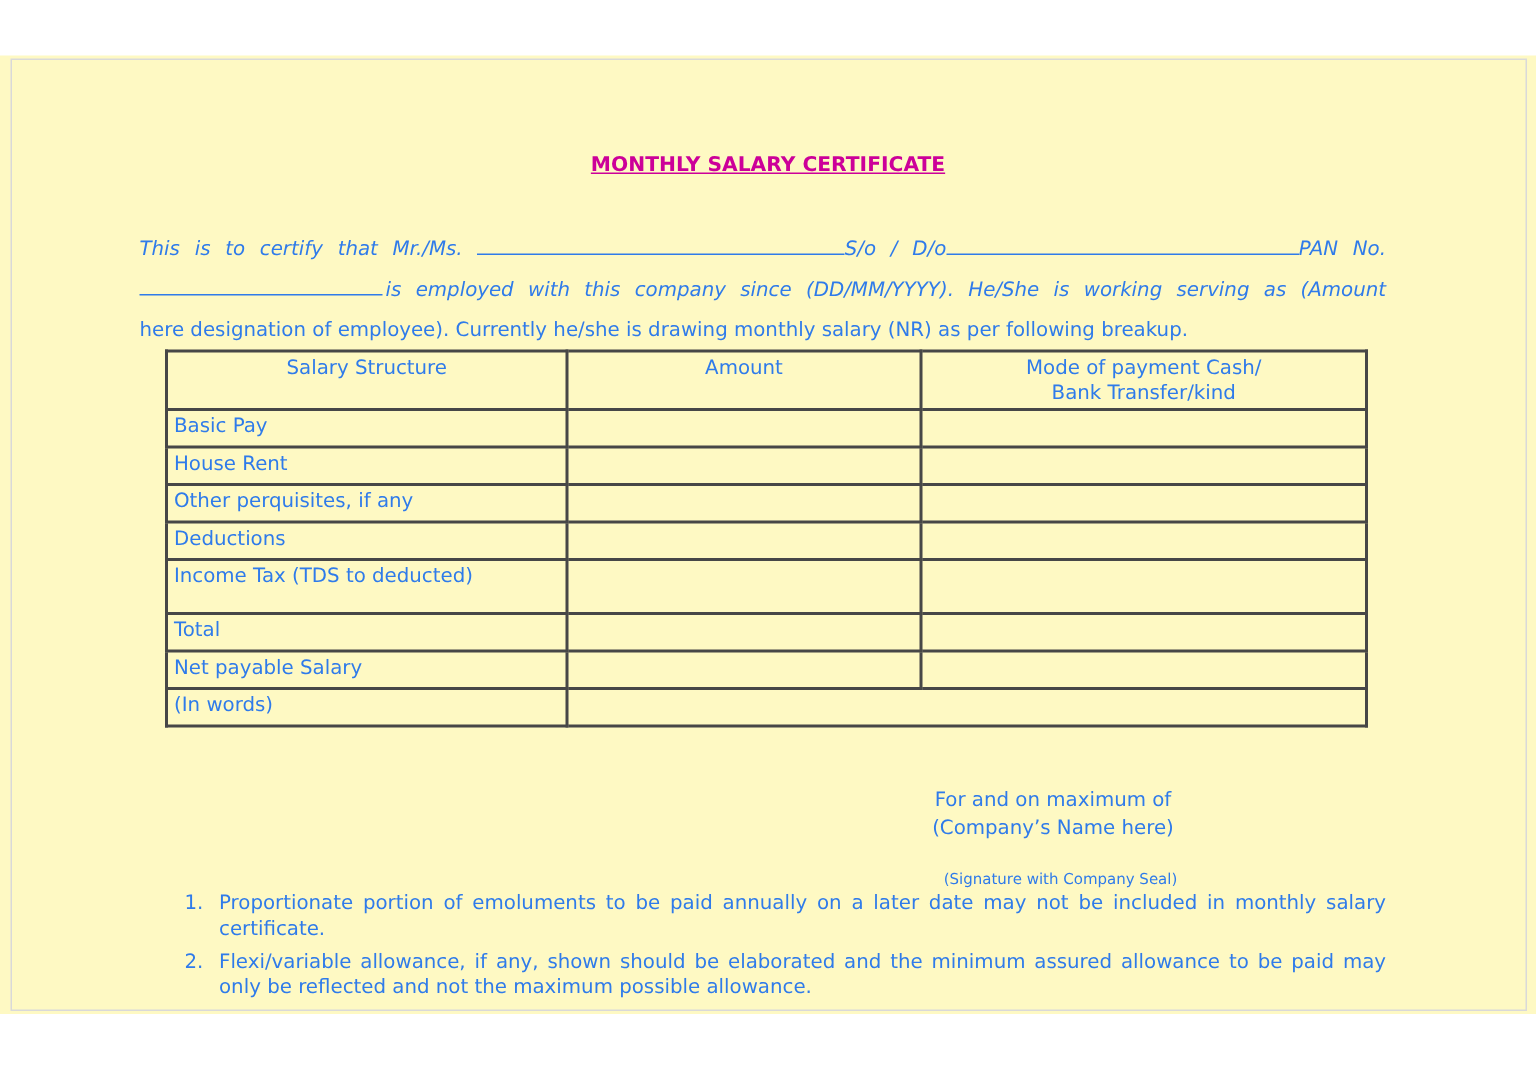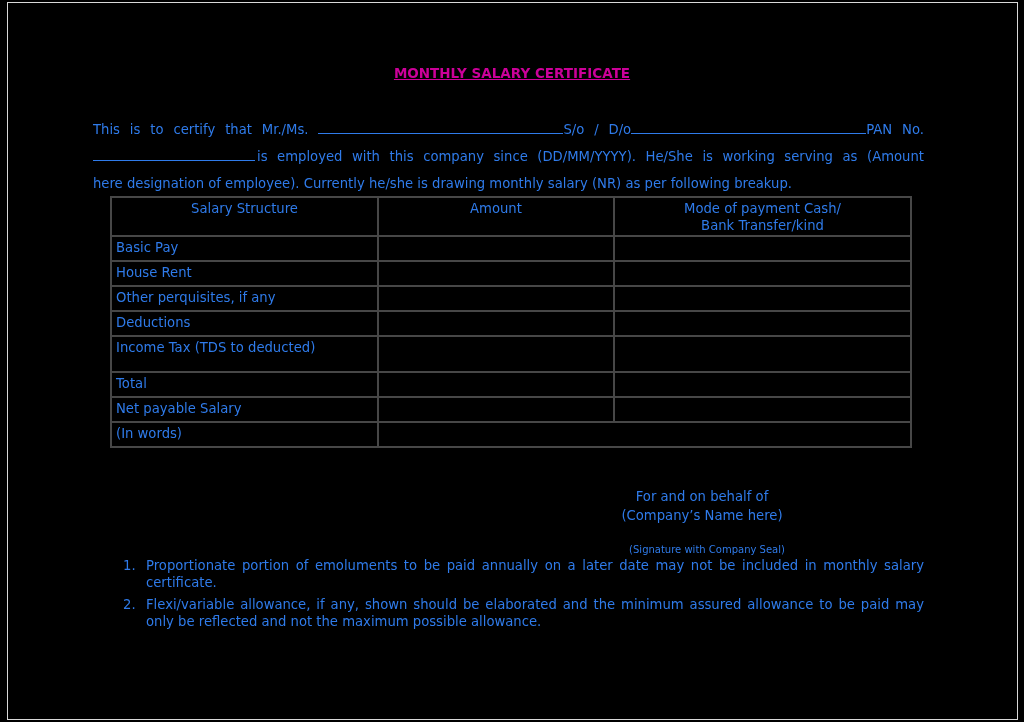--- a/index.html
+++ b/index.html
@@ -6,44 +6,45 @@
     --blue:#2f7bea;
     --magenta:#cc0099;
     --tborder:#474747;
     --frame:#d9d9d9;
   }
   *{margin:0;padding:0;box-sizing:border-box;}
   html,body{background:#ffffff;}
   body{font-family:"DejaVu Sans","Liberation Sans",sans-serif;}
   .canvas{
     position:relative;
-    width:1024px;height:722px;
-    background:#000000;
+    width:1024px;height:639px;
+    background:#fef9c3;
     overflow:hidden;
+    margin-top:37px;
   }
   .frame{
     position:absolute;
     left:7px;right:6px;top:2px;bottom:2px;
     border:1px solid var(--frame);
     pointer-events:none;
   }
   
   .title-block{
     position:absolute;top:64px;left:0;width:1024px;
     text-align:center;color:var(--magenta);
     font-weight:bold;font-size:13.5px;line-height:19px;
   }
   .title-block .tline{text-decoration:underline;}
   
   .intro{
     position:absolute;top:116px;left:93px;width:831px;
     color:var(--blue);font-size:13.2px;line-height:27px;
   }
   .iline{white-space:nowrap;}
-  .iline.just{text-align:justify;text-align-last:justify;white-space:normal;}
+  .iline.just{text-align:justify;text-align-last:justify;white-space:normal;font-style:italic;}
   .blank{
     display:inline-block;
     border-bottom:1.4px solid var(--blue);
     height:14px;
     vertical-align:baseline;
   }
   .b-name{width:245px;}
   .b-parent{width:235px;}
   .b-pan{width:162px;margin-right:2px;}
   
@@ -151,21 +152,21 @@
         <td></td>
       </tr>
       <tr class="r">
         <td class="lbl">(In words)</td>
         <td colspan="2"></td>
       </tr>
     </tbody>
   </table>
 
   <div class="sig-block">
-    <div>For and on behalf of</div>
+    <div>For and on maximum of</div>
     <div>(Company’s Name here)</div>
   </div>
   <div class="seal-line">(Signature with Company Seal)</div>
 
   <div class="notes">
     <div class="note">
       <span class="num">1.</span>
       <span class="ntext">Proportionate portion of emoluments to be paid annually on a later date may not be included in monthly salary certificate.</span>
     </div>
     <div class="note">

